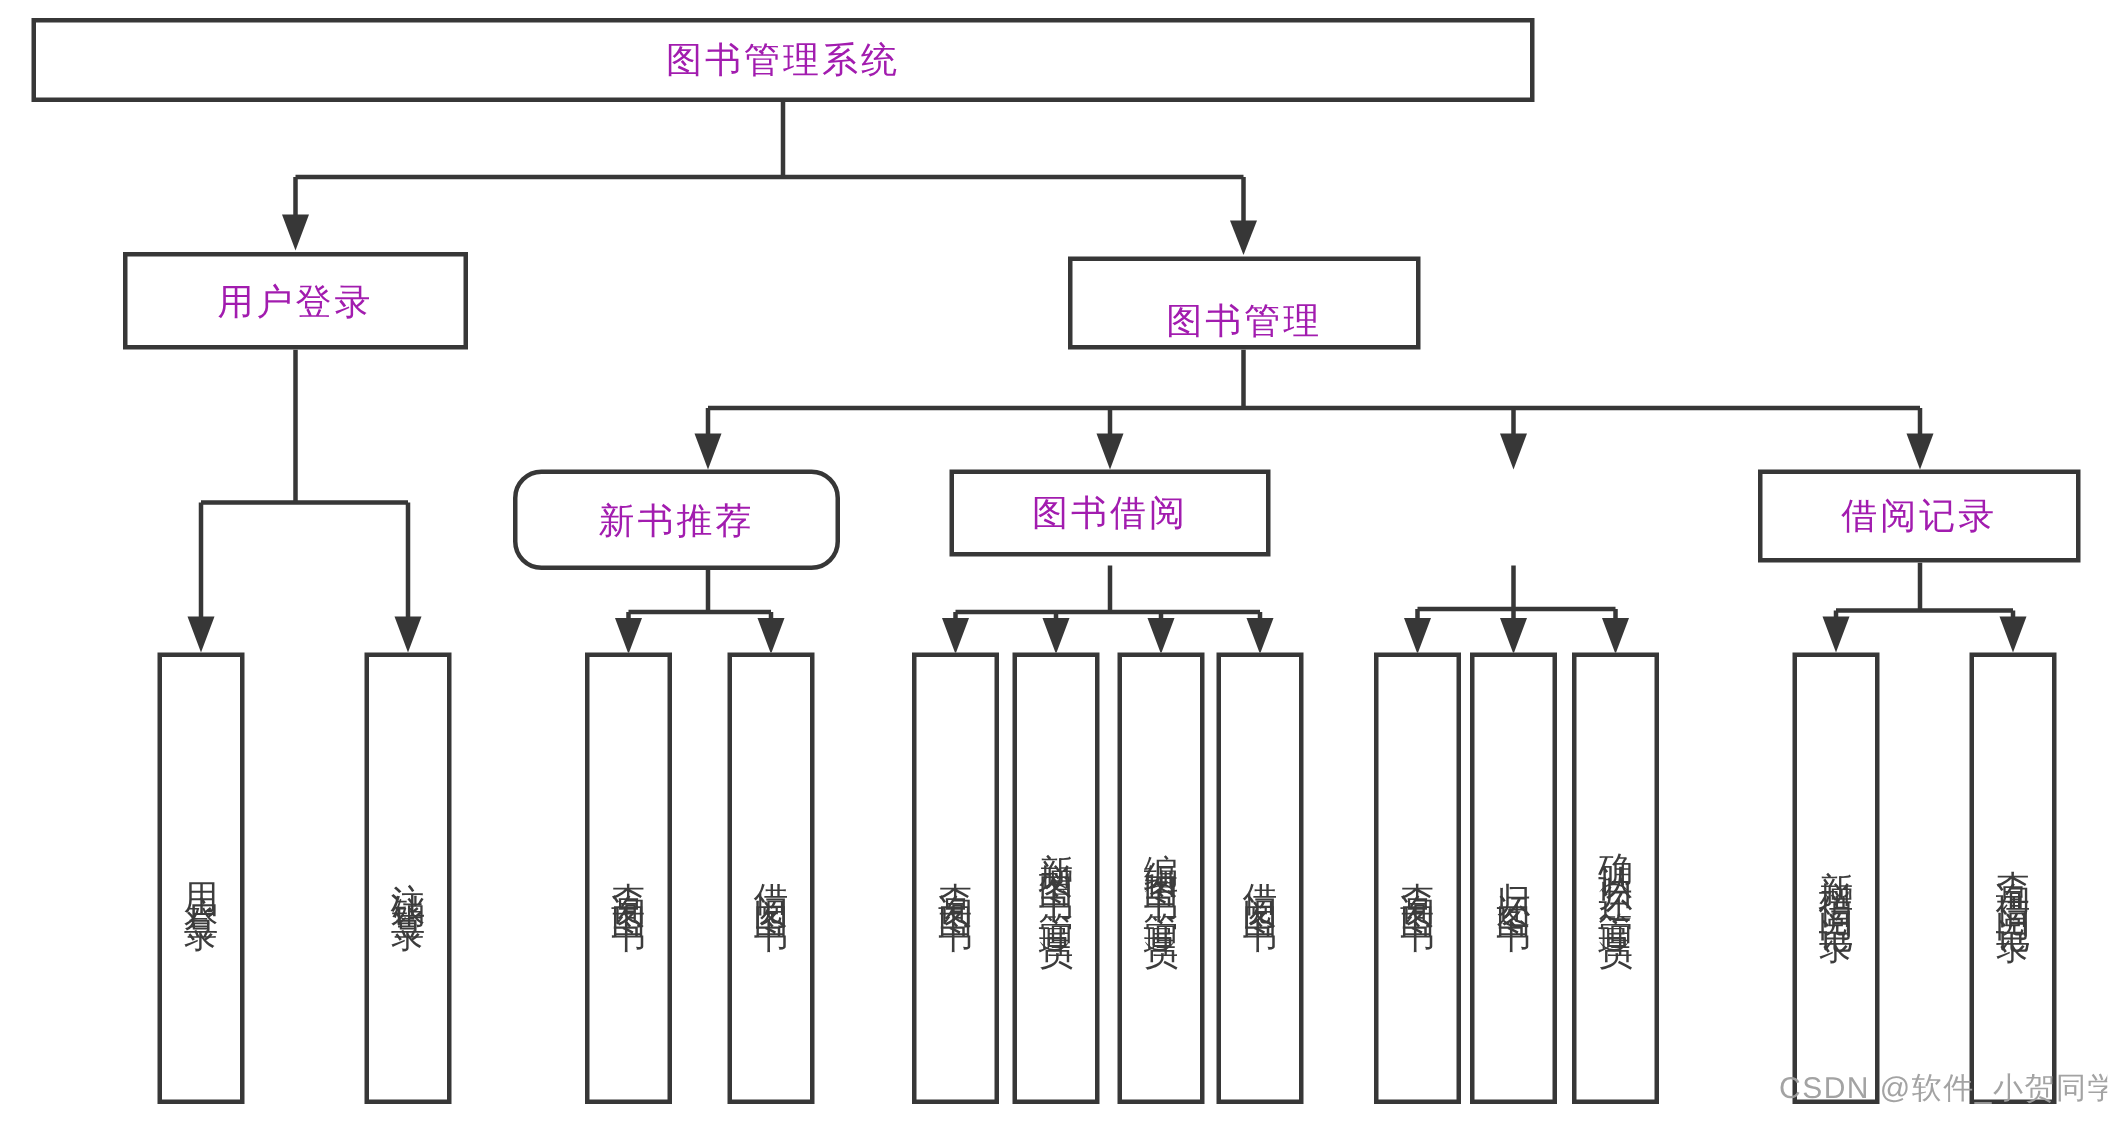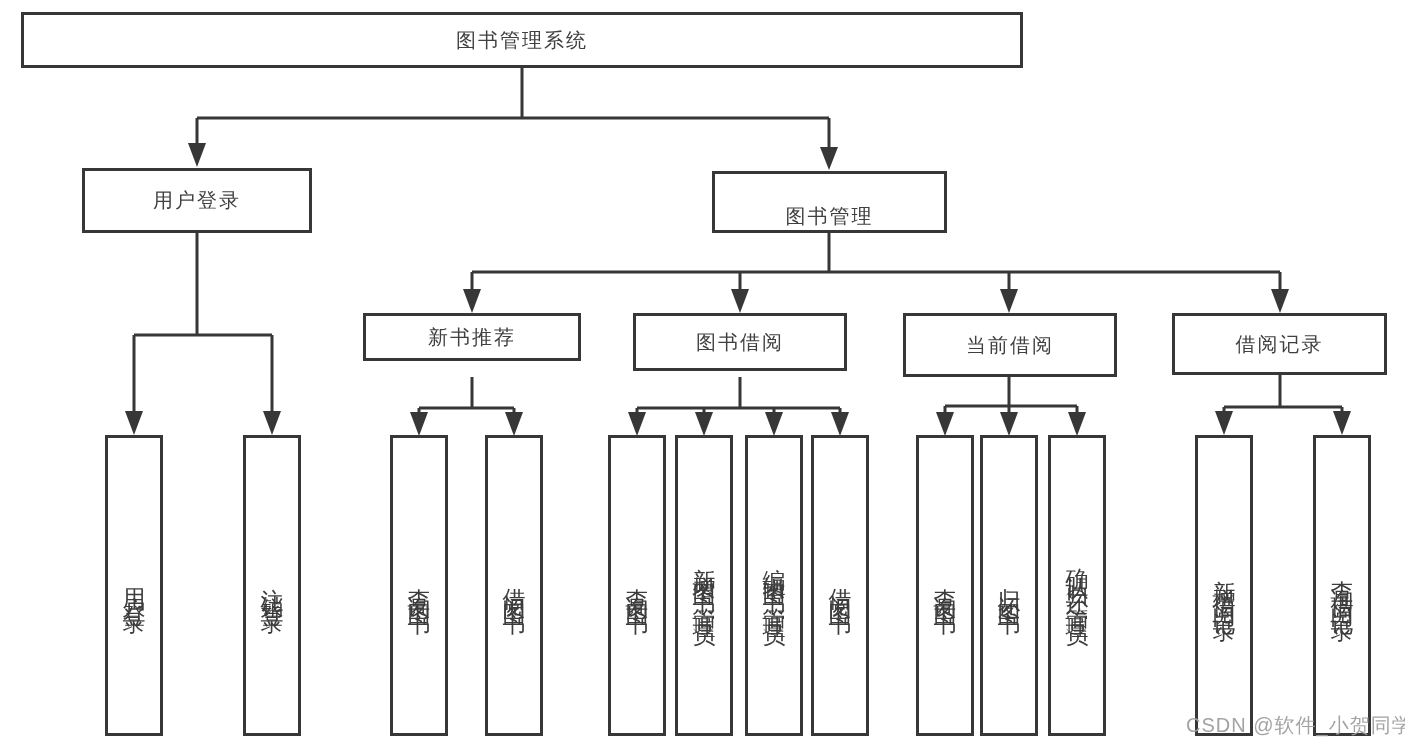--- a/index.html
+++ b/index.html
@@ -22,22 +22,22 @@
     z-index: 1;
   }
   .hbox {
     position: absolute;
     box-sizing: border-box;
     background: #ffffff;
     border: 3px solid #373737;
     display: flex;
     align-items: center;
     justify-content: center;
-    color: #404040;
-    font-size: 20px;
+    color: #a21caf;
+    font-size: 24px;
     letter-spacing: 2px;
     z-index: 2;
   }
   .leaf {
     position: absolute;
     top: 435px;
     width: 58px;
     height: 301px;
     box-sizing: border-box;
     background: #ffffff;
@@ -116,28 +116,25 @@
     <span>图书管理系统</span>
   </div>
 
   <div class="hbox" style="left:82px; top:168px; width:230px; height:65px;">
     <span>用户登录</span>
   </div>
   <div class="hbox" style="left:712px; top:171px; width:235px; height:62px;align-items:flex-end;">
     <span>图书管理</span>
   </div>
 
-  <div class="hbox" style="left:363px; top:313px; width:218px; height:48px;">
+  <div class="hbox" style="left:342px; top:313px; width:218px; height:67px;border-radius:19px;">
     <span>新书推荐</span>
   </div>
   <div class="hbox" style="left:633px; top:313px; width:214px; height:58px;">
     <span>图书借阅</span>
-  </div>
-  <div class="hbox" style="left:903px; top:313px; width:214px; height:64px;">
-    <span>当前借阅</span>
   </div>
   <div class="hbox" style="left:1172px; top:313px; width:215px; height:62px;">
     <span>借阅记录</span>
   </div>
 
   <div class="leaf" style="left:105px;">
     <span>用户登录</span>
   </div>
   <div class="leaf" style="left:243px;">
     <span>注销登录</span>

